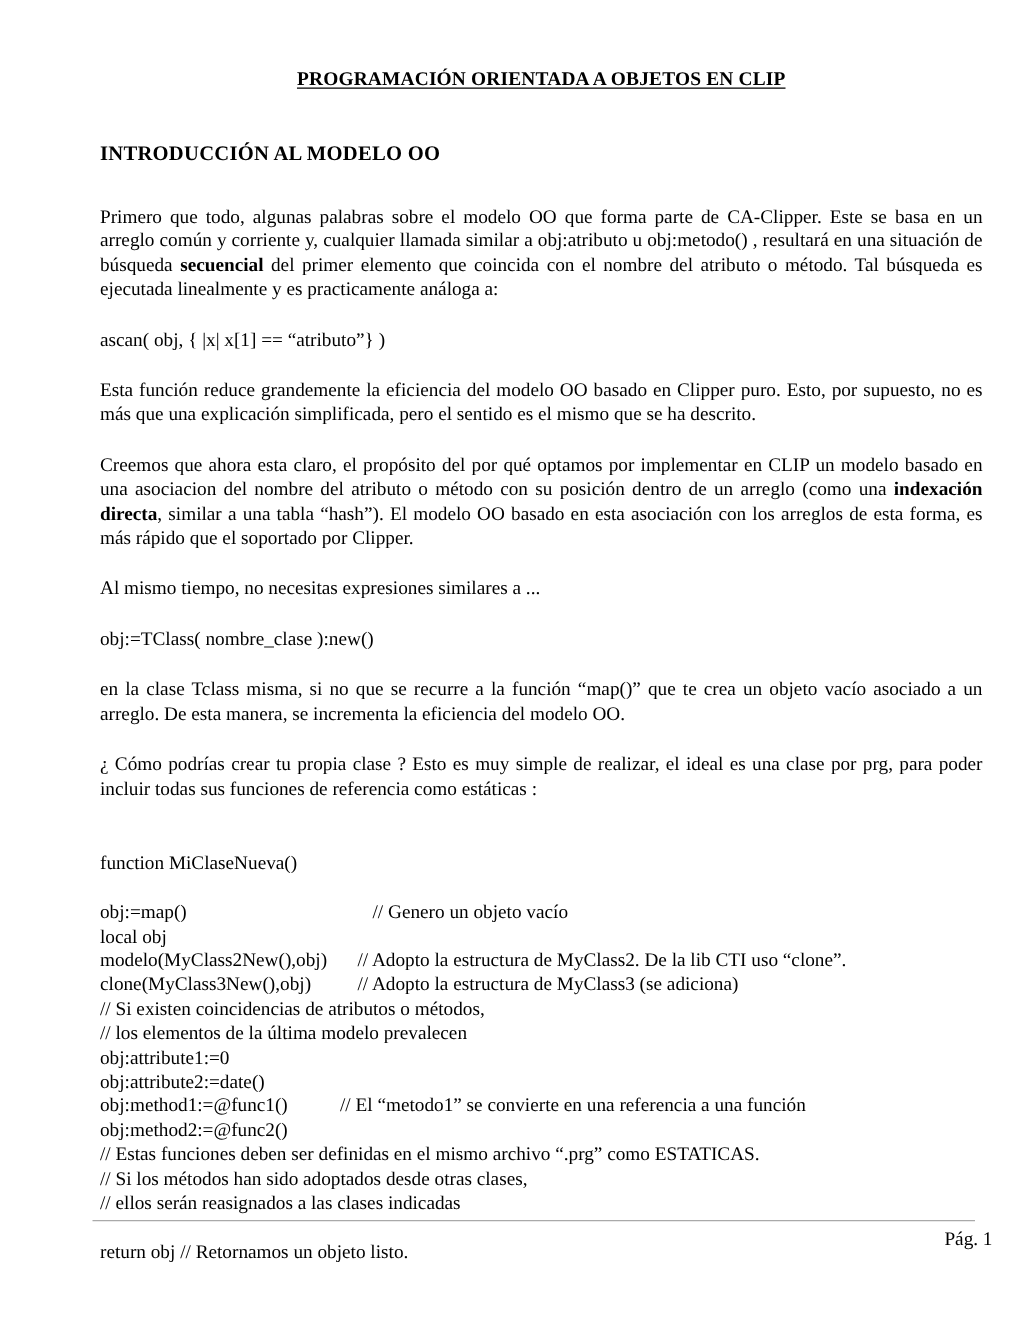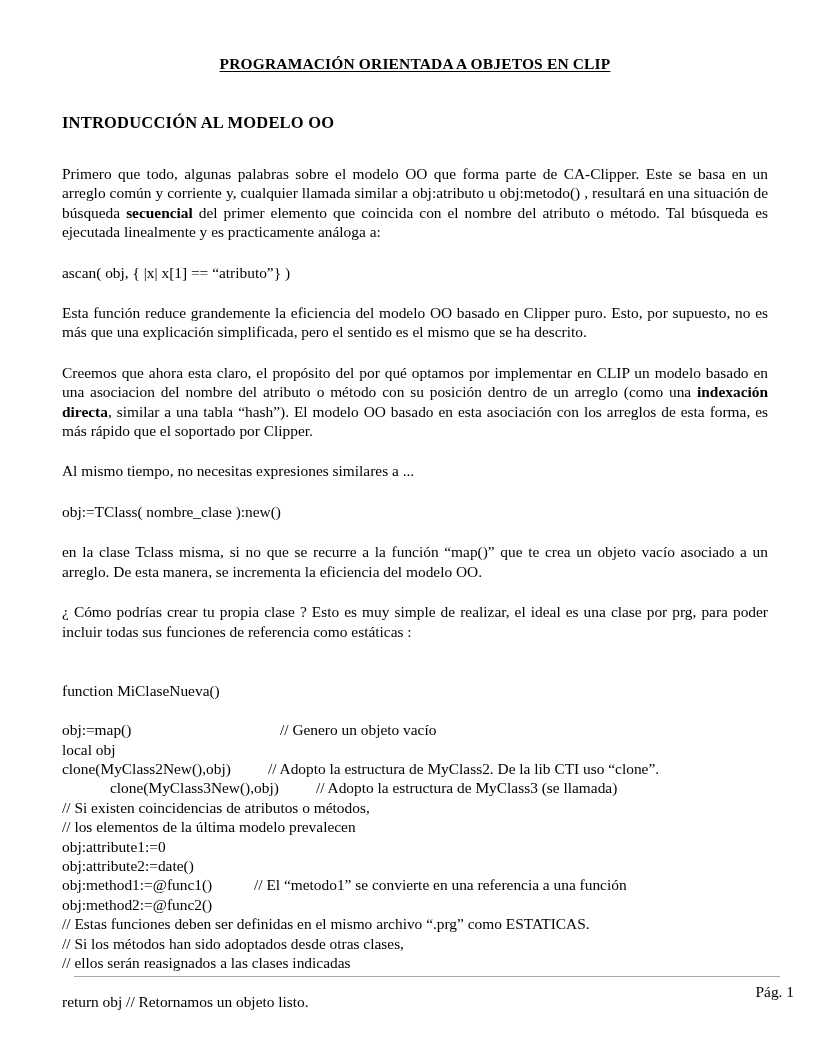--- a/index.html
+++ b/index.html
@@ -13,21 +13,21 @@
   }
   .page {
     position: relative;
     width: 816px;
     height: 1056px;
     background: #ffffff;
     overflow: hidden;
   }
   .content {
     position: absolute;
-    left: 62px;
+    left: 80px;
     top: 0;
     width: 706px;
   }
 
   
   .doc-title {
     text-align: center;
     font-weight: bold;
     font-size: 15.5px;
     letter-spacing: 0.15px;
@@ -135,22 +135,22 @@
 
     <p class="para sp-before-21">¿ Cómo podrías crear tu propia clase ? Esto es muy simple de realizar, el ideal es una clase por prg, para poder incluir todas sus funciones de referencia como estáticas :</p>
 
     <div class="code-block sp-before-21">
       <div class="gap-s"></div>
       <div class="code-line">function MiClaseNueva()</div>
       <div class="gap-m"></div>
       <div id="code-lines">
           <div class="code-line"><span class="c-code" style="width: 218px;">obj:=map()</span><span class="c-cmt">// Genero un objeto vacío</span></div>
           <div class="code-line"><span class="c-code">local obj</span></div>
-          <div class="code-line"><span class="c-code" style="width: 206px;">clone(MyClass2New(),obj)</span><span class="c-cmt">// Adopto la estructura de MyClass2. De la lib CTI uso “clone”.</span></div>
-          <div class="code-line"><span class="c-code" style="width: 206px; margin-left: 48px;">clone(MyClass3New(),obj)</span><span class="c-cmt">// Adopto la estructura de MyClass3 (se llamada)</span></div>
+          <div class="code-line"><span class="c-code" style="width: 206px;">modelo(MyClass2New(),obj)</span><span class="c-cmt">// Adopto la estructura de MyClass2. De la lib CTI uso “clone”.</span></div>
+          <div class="code-line"><span class="c-code" style="width: 206px;">clone(MyClass3New(),obj)</span><span class="c-cmt">// Adopto la estructura de MyClass3 (se adiciona)</span></div>
           <div class="code-line"><span class="c-code">// Si existen coincidencias de atributos o métodos,</span></div>
           <div class="code-line"><span class="c-code">// los elementos de la última modelo prevalecen</span></div>
           <div class="code-line"><span class="c-code">obj:attribute1:=0</span></div>
           <div class="code-line"><span class="c-code">obj:attribute2:=date()</span></div>
           <div class="code-line"><span class="c-code" style="width: 192px;">obj:method1:=@func1()</span><span class="c-cmt">// El “metodo1” se convierte en una referencia a una función</span></div>
           <div class="code-line"><span class="c-code">obj:method2:=@func2()</span></div>
           <div class="code-line"><span class="c-code">// Estas funciones deben ser definidas en el mismo archivo “.prg” como ESTATICAS.</span></div>
           <div class="code-line"><span class="c-code">// Si los métodos han sido adoptados desde otras clases,</span></div>
           <div class="code-line"><span class="c-code">// ellos serán reasignados a las clases indicadas</span></div>
         </div>

